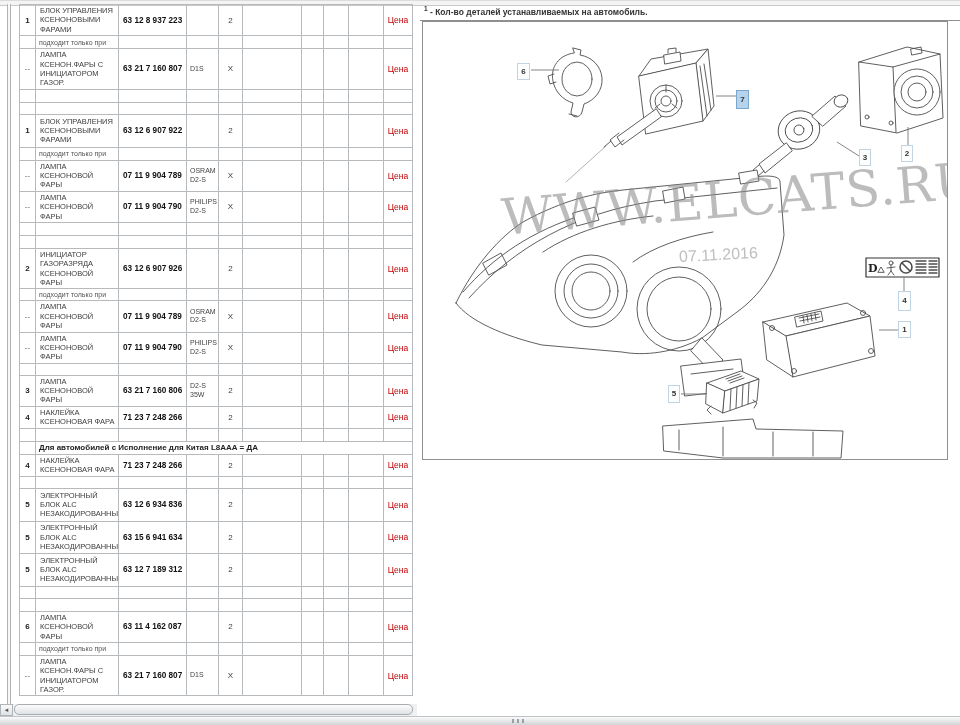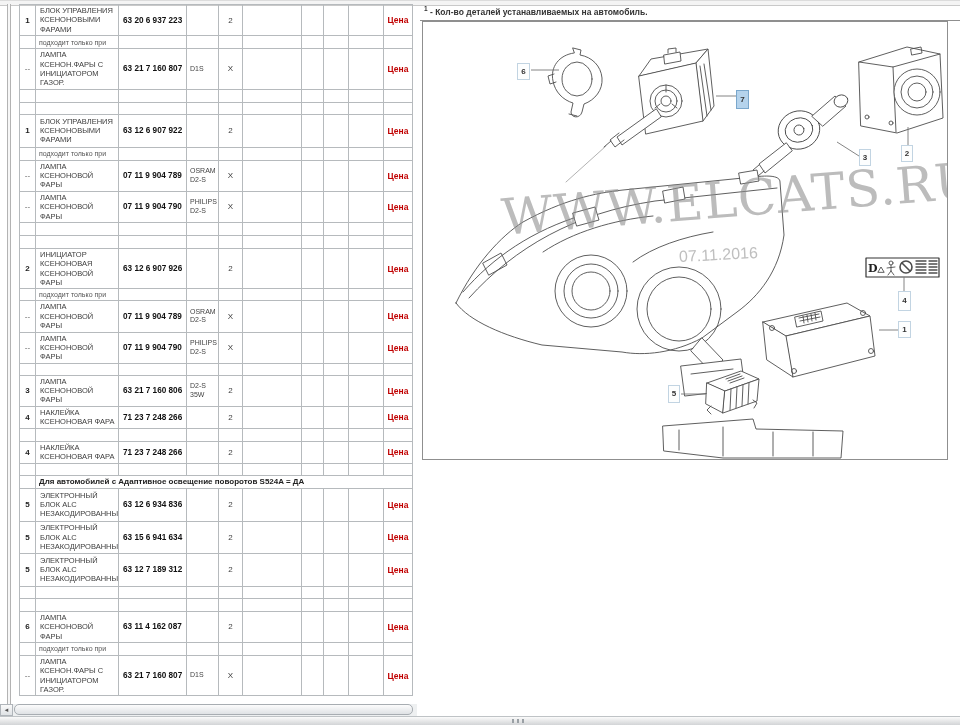--- a/index.html
+++ b/index.html
@@ -21,21 +21,21 @@
      vertical-align:middle;overflow:hidden;box-sizing:border-box;}
   td.num{text-align:center;font-weight:bold;font-size:8px;color:#222;}
   td.num.dash{font-weight:normal;color:#666;}
   td.name{font-size:7.5px;line-height:1.25;padding-left:4px;}
   td.pn{font-weight:bold;font-size:8.2px;color:#111;white-space:nowrap;padding-left:4px;}
   td.spec{font-size:7px;color:#444;line-height:1.2;}
   td.qty{text-align:center;font-size:8px;}
   td.note{font-size:7px;color:#555;}
   td.section{font-weight:bold;font-size:8px;color:#222;white-space:nowrap;}
   td.price{text-align:center;}
-  .price-link{color:#c00000;font-weight:bold;font-size:8.5px;cursor:pointer;}
+  .price-link{color:#c00000;font-weight:normal;font-size:8.5px;cursor:pointer;}
 
   
   .note-header{position:absolute;left:424px;top:5px;font-size:8.5px;font-weight:bold;color:#333;}
   .note-header sup{font-size:6.5px;}
   .header-rule{position:absolute;left:420px;top:20px;width:540px;border-top:1px solid #8f8f8f;}
   .drawbox{position:absolute;left:422px;top:21px;width:524px;height:437px;
            border:1px solid #8f8f8f;background:#fff;overflow:hidden;}
   .drawbox svg{position:absolute;left:0;top:0;}
   .watermark{position:absolute;left:78px;top:148px;font-family:"DejaVu Serif",serif;
              font-size:50px;letter-spacing:1px;color:#8c8c8c;opacity:.58;white-space:nowrap;
@@ -77,21 +77,21 @@
         <col style="width:59px">
       <col style="width:22px">
         <col style="width:25px">
         <col style="width:35px">
         <col style="width:29px">
     </colgroup>
     <tbody>
         <tr style="height: 28px;">
           <td class="num">1</td>
           <td class="name">БЛОК УПРАВЛЕНИЯ КСЕНОНОВЫМИ ФАРАМИ</td>
-          <td class="pn">63 20 6 937 223</td>
+          <td class="pn">63 12 8 937 223</td>
           <td class="spec"></td>
           <td class="qty">2</td>
           <td></td>
           <td></td>
           <td></td>
           <td></td>
           <td class="price"><span class="price-link">Цена</span></td>
         </tr>
         <tr style="height: 13px;">
           <td class="num"></td>
@@ -208,21 +208,21 @@
           <td></td>
           <td></td>
           <td></td>
           <td></td>
           <td></td>
           <td></td>
           <td></td>
         </tr>
         <tr style="height: 32px;">
           <td class="num">2</td>
-          <td class="name">ИНИЦИАТОР КСЕНОНОВАЯ КСЕНОНОВОЙ ФАРЫ</td>
+          <td class="name">ИНИЦИАТОР ГАЗОРАЗРЯДА КСЕНОНОВОЙ ФАРЫ</td>
           <td class="pn">63 12 6 907 926</td>
           <td class="spec"></td>
           <td class="qty">2</td>
           <td></td>
           <td></td>
           <td></td>
           <td></td>
           <td class="price"><span class="price-link">Цена</span></td>
         </tr>
         <tr style="height: 12px;">
@@ -302,20 +302,24 @@
           <td></td>
           <td></td>
           <td></td>
           <td></td>
           <td></td>
           <td></td>
           <td></td>
           <td></td>
           <td></td>
         </tr>
+        <tr style="height: 13px;">
+          <td class="num"></td>
+          <td class="section" colspan="9">Для автомобилей с Исполнение для Китая L8AAA = ДА</td>
+        </tr>
         <tr style="height: 22px;">
           <td class="num">4</td>
           <td class="name">НАКЛЕЙКА КСЕНОНОВАЯ ФАРА</td>
           <td class="pn">71 23 7 248 266</td>
           <td class="spec"></td>
           <td class="qty">2</td>
           <td></td>
           <td></td>
           <td></td>
           <td></td>
@@ -325,24 +329,20 @@
           <td></td>
           <td></td>
           <td></td>
           <td></td>
           <td></td>
           <td></td>
           <td></td>
           <td></td>
           <td></td>
           <td></td>
-        </tr>
-        <tr style="height: 13px;">
-          <td class="num"></td>
-          <td class="section" colspan="9">Для автомобилей с Адаптивное освещение поворотов S524A = ДА</td>
         </tr>
         <tr style="height: 33px;">
           <td class="num">5</td>
           <td class="name">ЭЛЕКТРОННЫЙ БЛОК ALC НЕЗАКОДИРОВАННЫЙ</td>
           <td class="pn">63 12 6 934 836</td>
           <td class="spec"></td>
           <td class="qty">2</td>
           <td></td>
           <td></td>
           <td></td>

